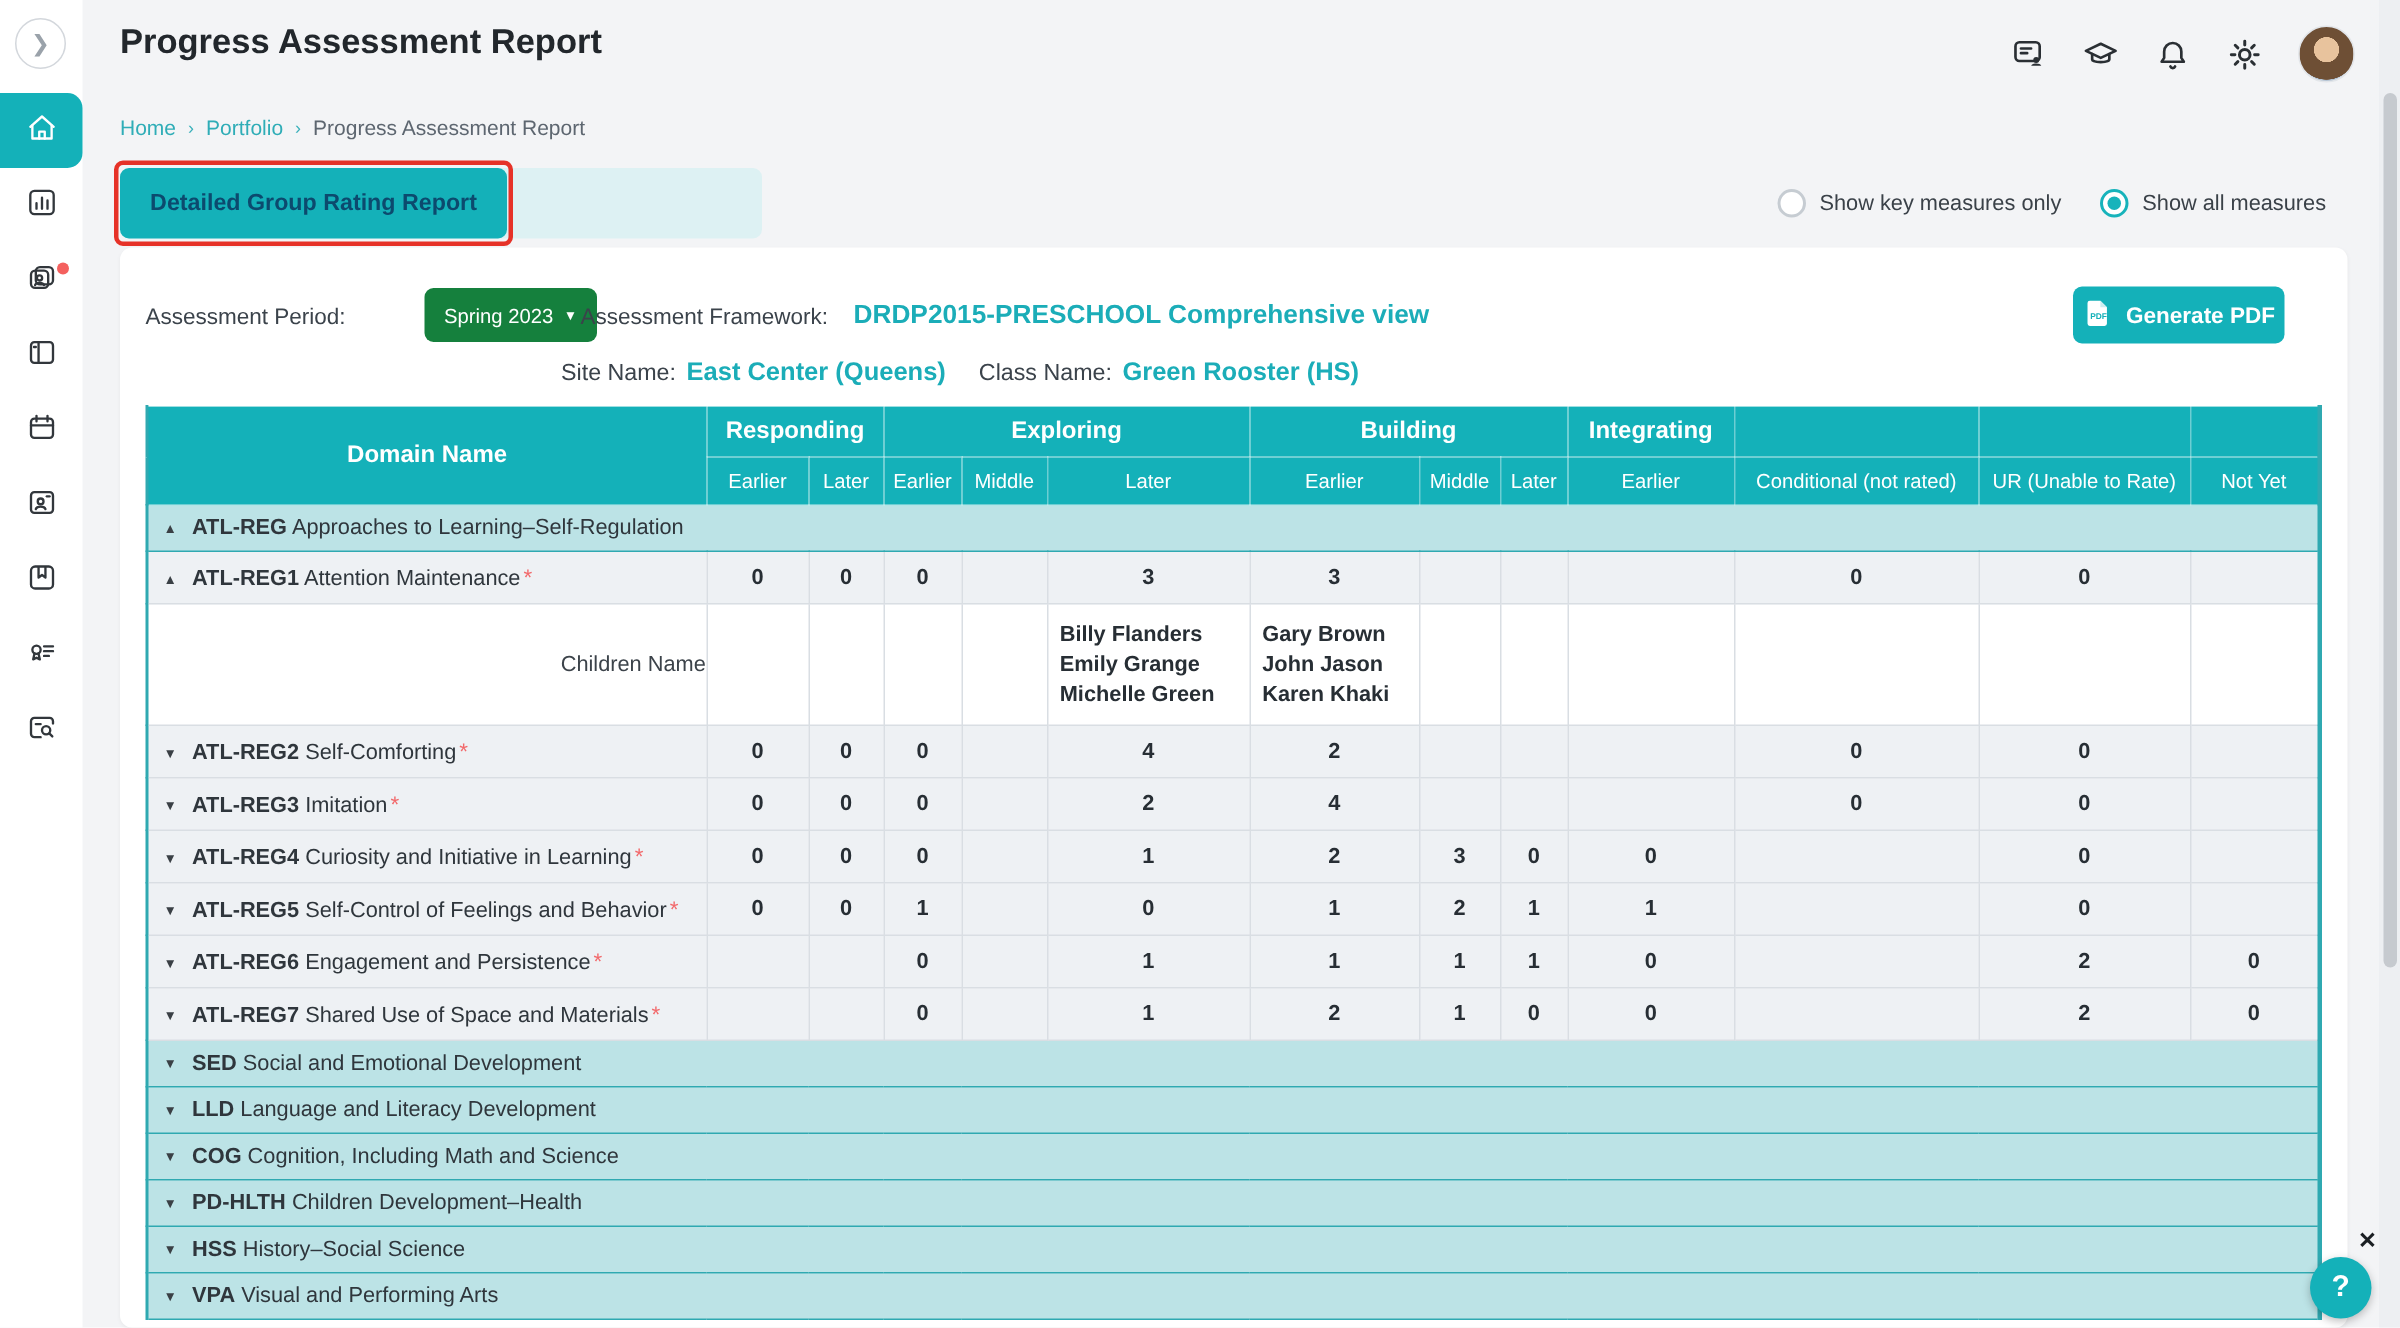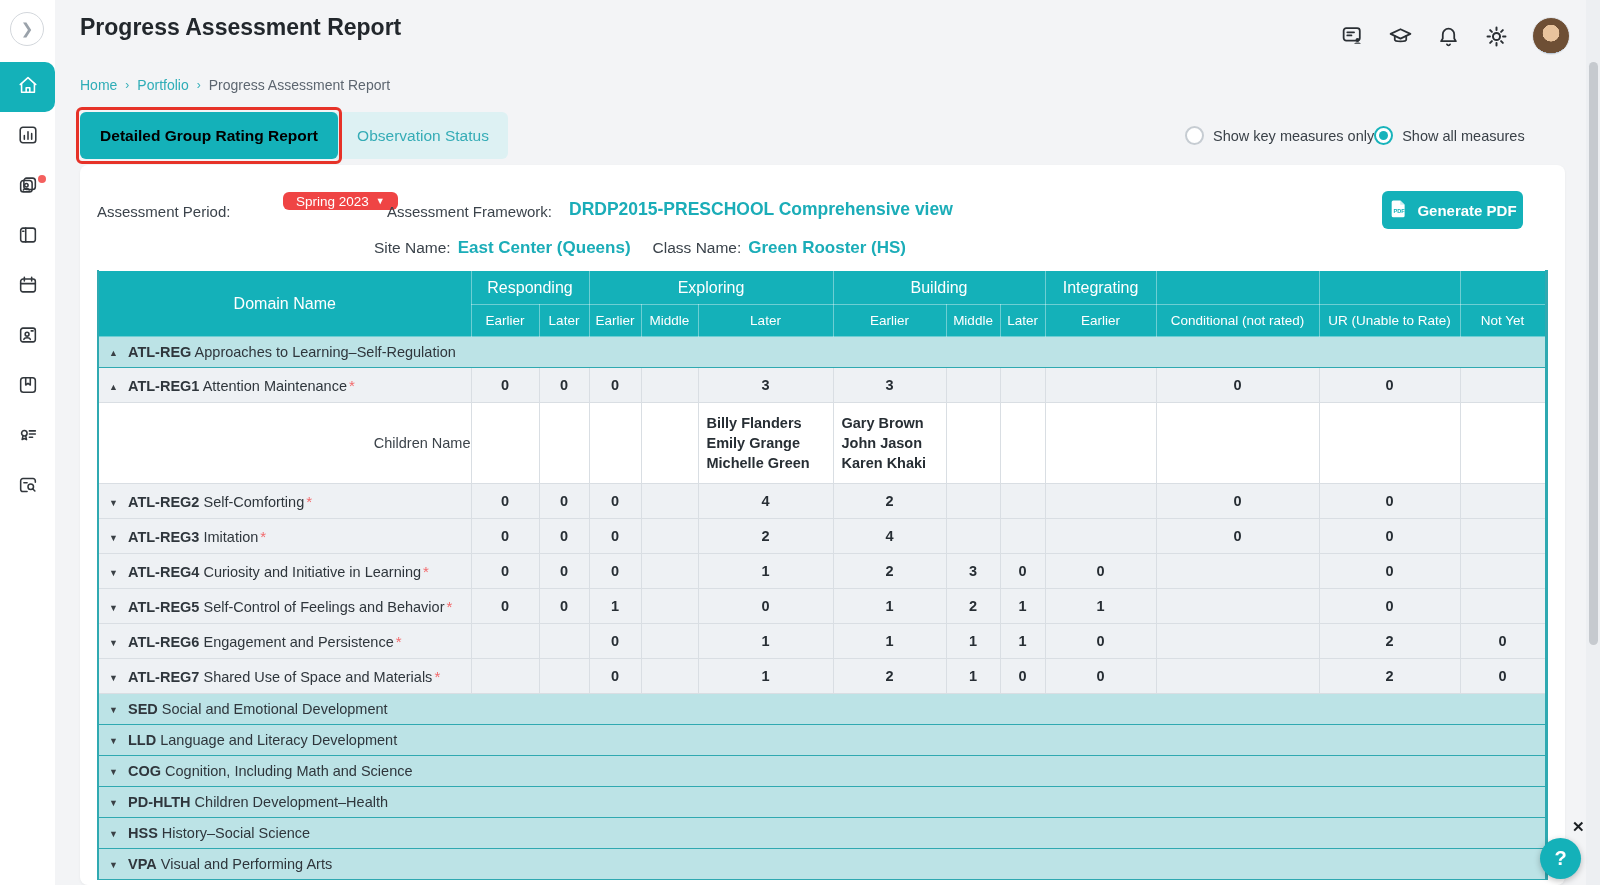--- a/index.html
+++ b/index.html
@@ -38,56 +38,56 @@
   }
   
   .breadcrumb { position:absolute; left:80px; top:77px; font-size:14px; display:flex; gap:8px; align-items:center; }
   .crumb-link { color:#2fadb7; cursor:pointer; }
   .crumb-sep { color:#39b0ba; font-size:12px; }
   .crumb-current { color:#5d6670; }
 
   
   .tabs { position:absolute; left:80px; top:112px; width:428px; height:47px; background:#ddf1f3; border-radius:6px; display:flex; }
   .tab { display:flex; align-items:center; justify-content:center; font-size:15.5px; cursor:pointer; }
-  .tab.active { width:258px; background:#14b1b9; color:#000000; font-weight:700; border-radius:6px; }
+  .tab.active { width:258px; background:#14b1b9; color:#0c4a6e; font-weight:700; border-radius:6px; }
   .tab.inactive { flex:1; color:#35acb6; }
   .annotation-box { position:absolute; left:-4px; top:-5px; width:266px; height:57px; border:3px solid #e63228; border-radius:6px; pointer-events:none; }
 
   
-  .radio-row { position:absolute; left:1185px; top:126px; display:flex; align-items:center; }
+  .radio-row { position:absolute; left:1185px; top:126px; display:flex; gap:26px; align-items:center; }
   .radio-option { display:flex; align-items:center; gap:9px; cursor:pointer; font-size:14.5px; color:#3a4148; }
   .radio { width:19px; height:19px; border-radius:50%; border:2px solid #c6ccd2; background:#fff; position:relative; flex:none; }
   .radio-option.selected .radio { border-color:#17b3bb; }
   .radio-option.selected .radio::after { content:''; position:absolute; left:3px; top:3px; width:9px; height:9px; border-radius:50%; background:#17b3bb; }
 
   
   .card { position:absolute; left:80px; top:165px; width:1485px; height:720px; background:#fff; border-radius:8px; box-shadow:0 1px 3px rgba(0,0,0,.05); }
   .ctl-label { font-size:15px; color:#3b434b; }
   .period-label { position:absolute; left:17px; top:38px; }
   .period-btn {
-    position:absolute; left:203px; top:27px; height:18px; background:#ef4444; color:#fff; border:none;
+    position:absolute; left:203px; top:27px; height:36px; background:#15803d; color:#fff; border:none;
     border-radius:6px; font-size:13.5px; padding:0 13px; cursor:pointer; font-family:inherit; display:flex; align-items:center; gap:7px;
   }
   .caret { font-size:9px; }
   .framework-label { position:absolute; left:307px; top:38px; }
   .framework-value { position:absolute; left:489px; top:34px; font-size:17.5px; font-weight:700; color:#1badb8; cursor:pointer; }
   .site-row { position:absolute; left:294px; top:73px; font-size:15.5px; color:#3b434b; display:flex; gap:7px; align-items:baseline; }
   .teal-strong { font-size:17px; font-weight:700; color:#1badb8; cursor:pointer; }
   .pdf-btn {
     position:absolute; left:1302px; top:26px; width:141px; height:38px; background:#14b1b9; color:#fff; border:none;
     border-radius:6px; font-size:15px; font-weight:600; font-family:inherit; cursor:pointer;
     display:flex; align-items:center; justify-content:center; gap:8px;
   }
 
   
   .table-wrap { position:absolute; left:17px; top:105px; }
   table { border-collapse:collapse; table-layout:fixed; width:1448px;
           border-left:2px solid #2fa9b1; border-right:3px solid #2fa9b1; }
   thead th { background:#14b1b9; color:#fff; border:1px solid rgba(255,255,255,.38); }
-  thead tr.h1 th { height:34px; font-size:16px; font-weight:400; }
+  thead tr.h1 th { height:34px; font-size:16px; font-weight:700; }
   thead tr.h2 th { height:32px; font-size:13.5px; font-weight:400; }
   th.domain-h { font-size:17px; font-weight:700; }
   tbody td { border:1px solid #d9dee3; font-size:14.5px; color:#2f363c; text-align:center; vertical-align:middle; }
   tr.group-row td {
     background:#bce3e6; border-top:1.5px solid #2fa9b1; border-bottom:1.5px solid #2fa9b1;
     height:31px; text-align:left; padding:0 10px; cursor:pointer;margin-top:25px;
   }
   tr.measure-row td { background:#eef1f4; height:35px; }
   tr.measure-row td.domain-cell { text-align:left; padding:0 10px; cursor:pointer; }
   tr.measure-row td.val { font-weight:700; color:#272e34; }
@@ -215,21 +215,20 @@
 <div class="breadcrumb">
   <span class="crumb-link">Home</span>
   <span class="crumb-sep">›</span>
   <span class="crumb-link">Portfolio</span>
   <span class="crumb-sep">›</span>
   <span class="crumb-current">Progress Assessment Report</span>
 </div>
 
 <div class="tabs">
   <div class="tab active">Detailed Group Rating Report</div>
-  <div class="tab inactive">Observation Status</div>
   <div class="annotation-box"></div>
 </div>
 
 <div class="radio-row">
   <div class="radio-option">
     <span class="radio"></span>
     <span>Show key measures only</span>
   </div>
   <div class="radio-option selected">
     <span class="radio"></span>

